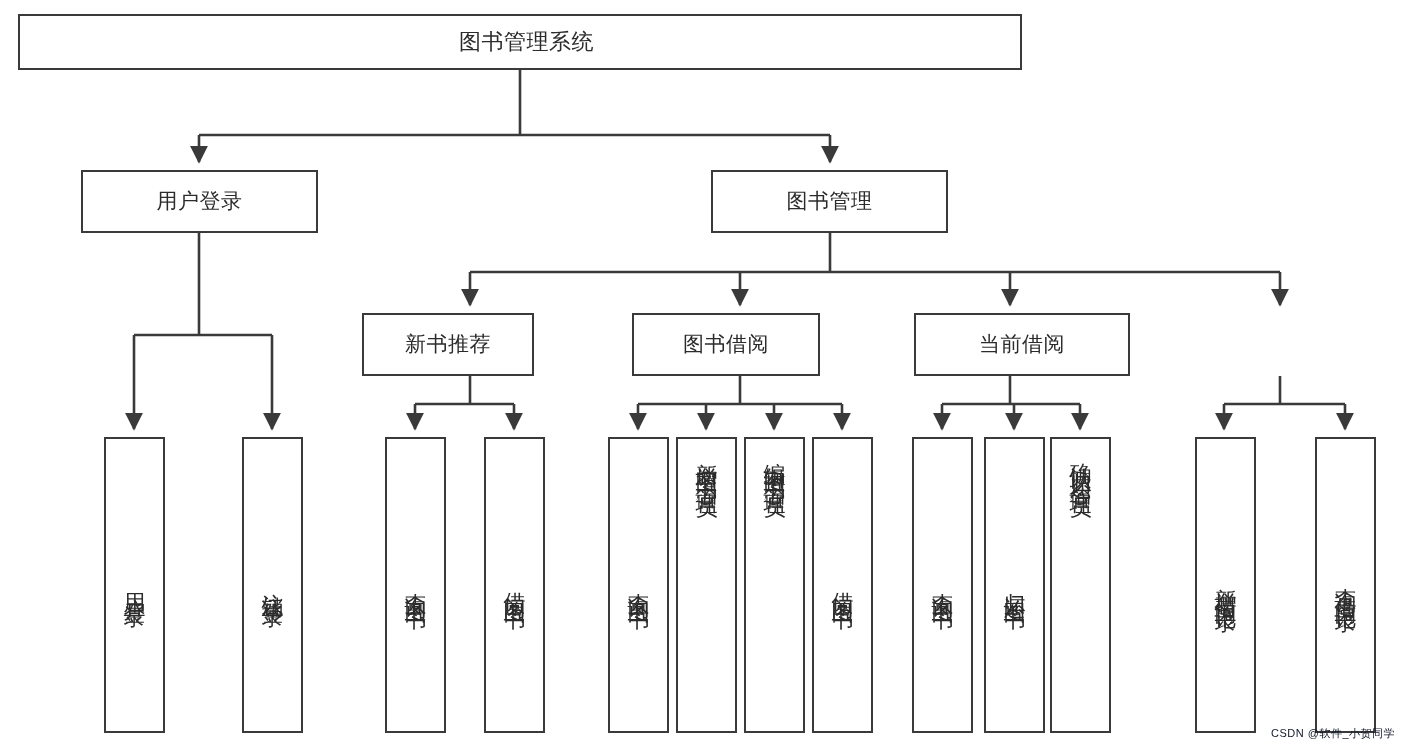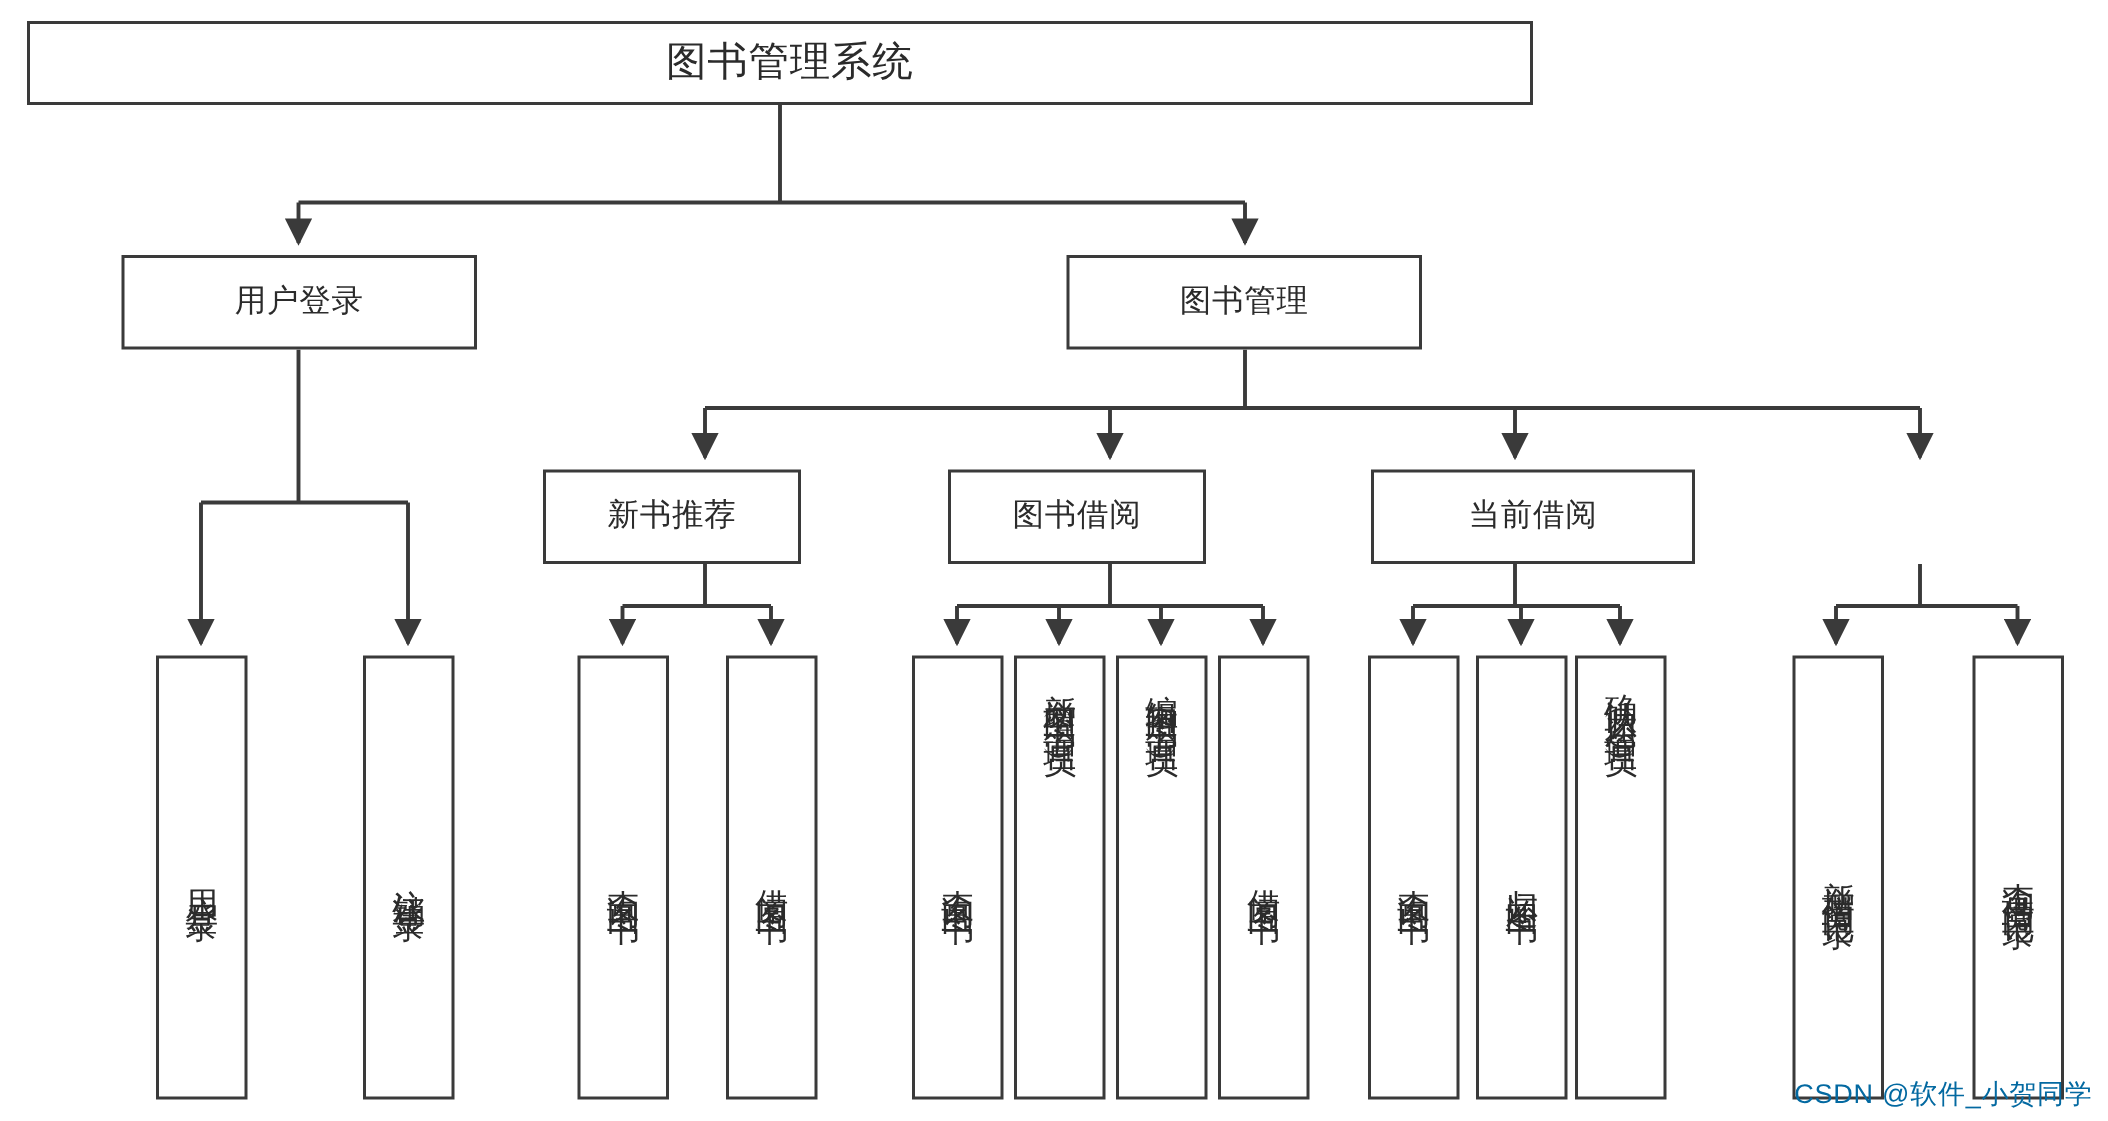--- a/index.html
+++ b/index.html
@@ -41,21 +41,21 @@
     text-align: center;
     line-height: 1.18;
     white-space: pre;
   }
   
   .node.horiz .label {
     font-size: 21px;
     letter-spacing: 0.5px;
   }
   .node.root .label {
-    font-size: 27px;
+    font-size: 22px;
     margin-left: 13px;
   }
   
   .node.vert {
     align-items: flex-start;
     padding-top: 6px;
   }
   .node.vert .label {
     writing-mode: vertical-rl;
     text-orientation: upright;
@@ -65,22 +65,22 @@
     height: auto;
   }
   .node.vert.center {
     align-items: center;
     padding-top: 0;
   }
   #watermark {
     position: absolute;
     right: 10px;
     bottom: 6px;
-    font-size: 18px;
-    color: #0369a1;
+    font-size: 11px;
+    color: #0f172a;
     z-index: 5;
     white-space: nowrap;
     letter-spacing: 0.5px;
   }
 </style>
 </head>
 <body>
 
 <div id="canvas">
 
@@ -141,21 +141,21 @@
   <div class="node horiz" style="left:81px; top:170px; width:237px; height:63px;">
     <span class="label">用户登录</span>
   </div>
   <div class="node horiz" style="left:711px; top:170px; width:237px; height:63px;">
     <span class="label">图书管理</span>
   </div>
 
   <div class="node horiz" style="left:362px; top:313px; width:172px; height:63px;justify-content:center;">
     <span class="label">新书推荐</span>
   </div>
-  <div class="node horiz" style="left:632px; top:313px; width:172px; height:63px;">
+  <div class="node horiz" style="left:632px; top:313px; width:188px; height:63px;">
     <span class="label">图书借阅</span>
   </div>
   <div class="node horiz" style="left:902px; top:313px; width:216px; height:63px;margin-left:12px;">
     <span class="label">当前借阅</span>
   </div>
 
   <div class="node vert center" style="left:104px; top:437px; width:61px; height:296px;">
     <span class="label">用户登录</span>
   </div>
   <div class="node vert center" style="left:242px; top:437px; width:61px; height:296px;">

